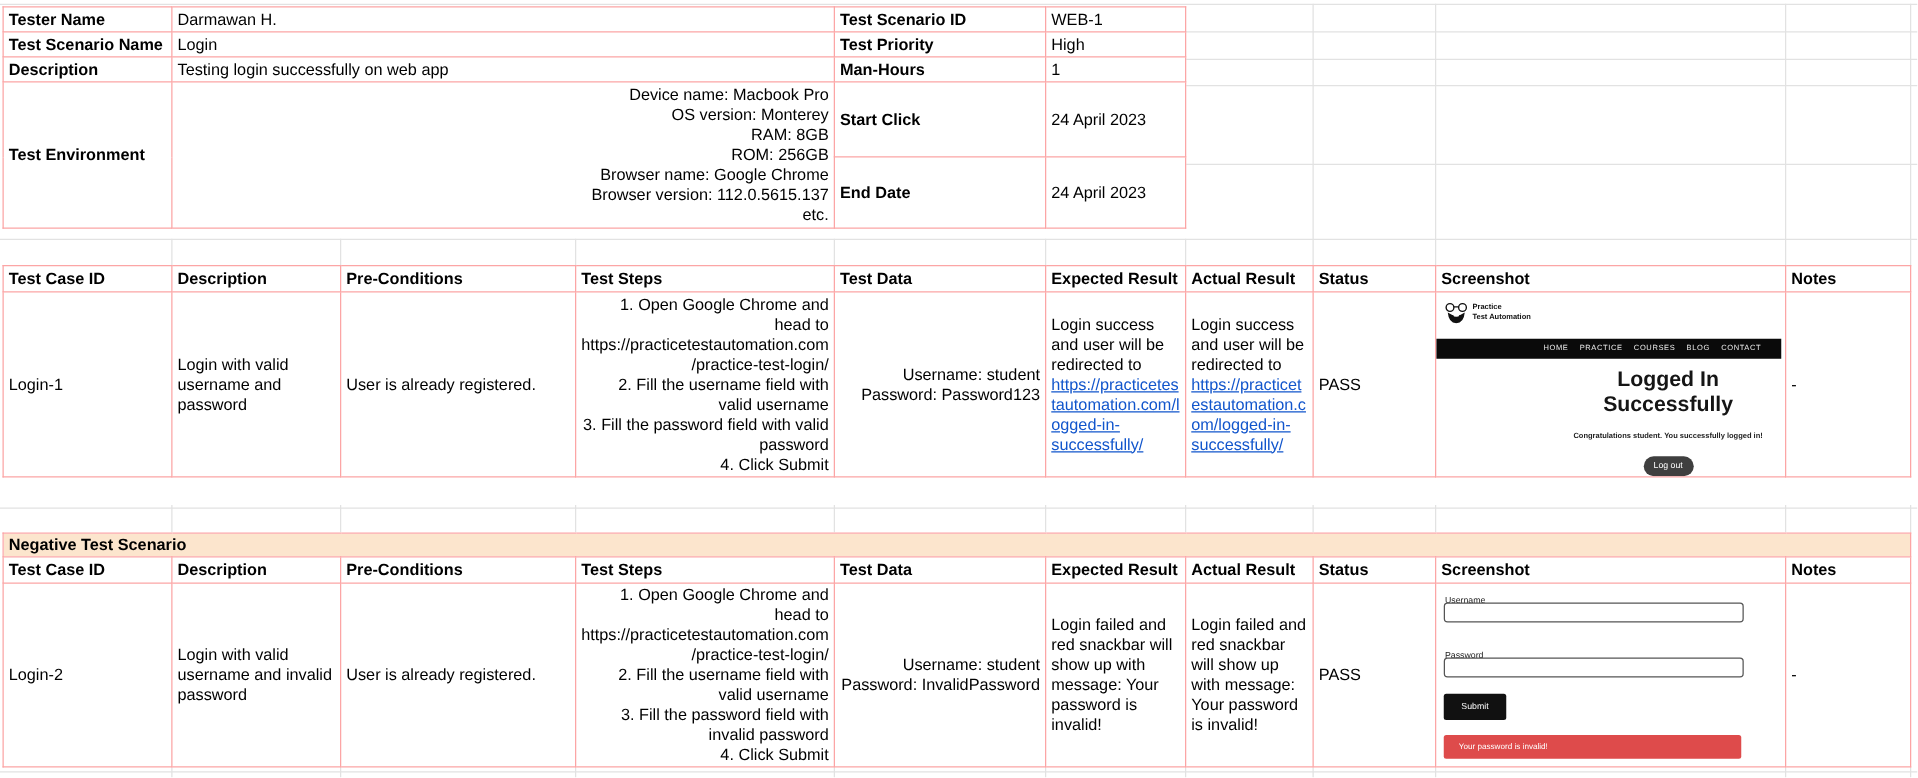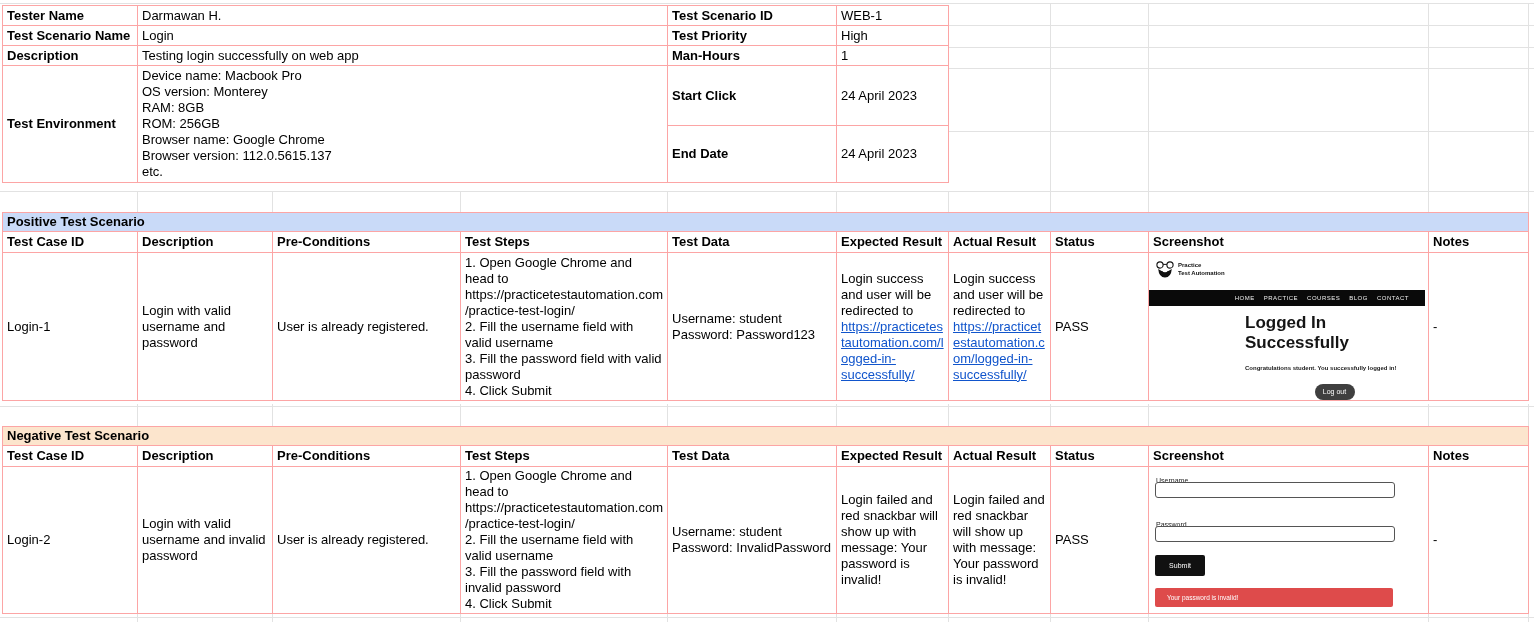--- a/index.html
+++ b/index.html
@@ -2,21 +2,21 @@
 <html><head>
 <meta charset="utf-8">
 <style>
   html,body{margin:0;padding:0;background:#fff;}
   body{width:1534px;height:622px;position:relative;font-family:"Liberation Sans",sans-serif;color:#000;overflow:hidden;}
   .sheet{position:absolute;inset:0;}
   svg.grid{position:absolute;left:0;top:0;z-index:0;}
   table{border-collapse:collapse;table-layout:fixed;position:absolute;z-index:2;background:#fff;}
   td,th{border:1px solid #fca5a5;font-size:13px;line-height:16px;padding:1px 4px;vertical-align:middle;text-align:left;overflow:hidden;background:#fff;}
   .b{font-weight:bold;}
-  .pre{white-space:pre-wrap;overflow-wrap:anywhere;}
+  .pre{white-space:pre-wrap;overflow-wrap:anywhere;text-align:right;}
   .wrap{overflow-wrap:anywhere;}
   
   #info{left:2px;top:5px;width:946px;}
   #info tr.r1{height:20px;} #info tr.r4{height:60px;} #info tr.r5{height:57px;}
   
   .scenario{left:2px;width:1526px;}
   #positive{top:212px;}
   #negative{top:426px;}
   .scenario tr.band{height:16px;}
   .scenario tr.head{height:21px;}
@@ -27,21 +27,21 @@
   #negative .band td{background:#fce5cd;}
   .scenario th{font-weight:bold;background:#fff;}
   a.cell-link{color:#1155cc;text-decoration:underline;overflow-wrap:anywhere;cursor:pointer;}
   td.shot{padding:0;vertical-align:top;}
   .shotbox{position:relative;width:100%;height:100%;background:#fff;}
   
   .s1-logorow{position:absolute;left:6px;top:8px;display:flex;align-items:flex-start;gap:3px;}
   .s1-brand{font-size:6px;line-height:8px;font-weight:bold;color:#111;}
   .s1-nav{position:absolute;left:0;right:3px;top:37px;height:16px;background:#0a0a0a;display:flex;justify-content:flex-end;align-items:center;gap:9px;padding-right:16px;}
   .s1-nav span{color:#eee;font-size:6px;letter-spacing:.5px;}
-  .s1-center{position:absolute;left:96px;right:4px;top:60px;text-align:left;}
+  .s1-center{position:absolute;left:96px;right:4px;top:60px;text-align:center;}
   .s1-heading{font-size:17px;font-weight:bold;color:#151515;line-height:20px;}
   .s1-sub{font-size:6px;font-weight:bold;color:#222;margin-top:7px;}
   .s1-logout{margin:8px auto 0;width:40px;height:16px;border-radius:8px;background:#3f3f3f;color:#fff;font-size:7px;display:flex;align-items:center;justify-content:center;}
   
   .s2-label{position:absolute;left:7px;font-size:7px;color:#222;}
   .s2-input{position:absolute;left:6px;width:238px;height:14px;background:#fff;border:1px solid #555;border-radius:3px;}
   .s2-submit{position:absolute;left:6px;top:88px;width:50px;height:21px;background:#111;border-radius:2px;color:#fff;font-size:7px;display:flex;align-items:center;justify-content:center;}
   .s2-snackbar{position:absolute;left:6px;top:121px;width:238px;height:19px;background:#de4b4b;border-radius:2px;color:#fff;font-size:6.5px;line-height:19px;padding-left:12px;box-sizing:border-box;}
 </style>
 </head>
@@ -144,23 +144,20 @@
         <col style="width:188px">
         <col style="width:207px">
         <col style="width:169px">
         <col style="width:112px">
         <col style="width:102px">
         <col style="width:98px">
         <col style="width:280px">
         <col style="width:100px">
       </colgroup>
     <tbody>
-        <tr class="band">
-      <td colspan="10">Positive Test Scenario</td>
-    </tr>
     <tr class="head">
       <th>Test Case ID</th>
       <th>Description</th>
       <th>Pre-Conditions</th>
       <th>Test Steps</th>
       <th>Test Data</th>
       <th>Expected Result</th>
       <th>Actual Result</th>
       <th>Status</th>
       <th>Screenshot</th>

